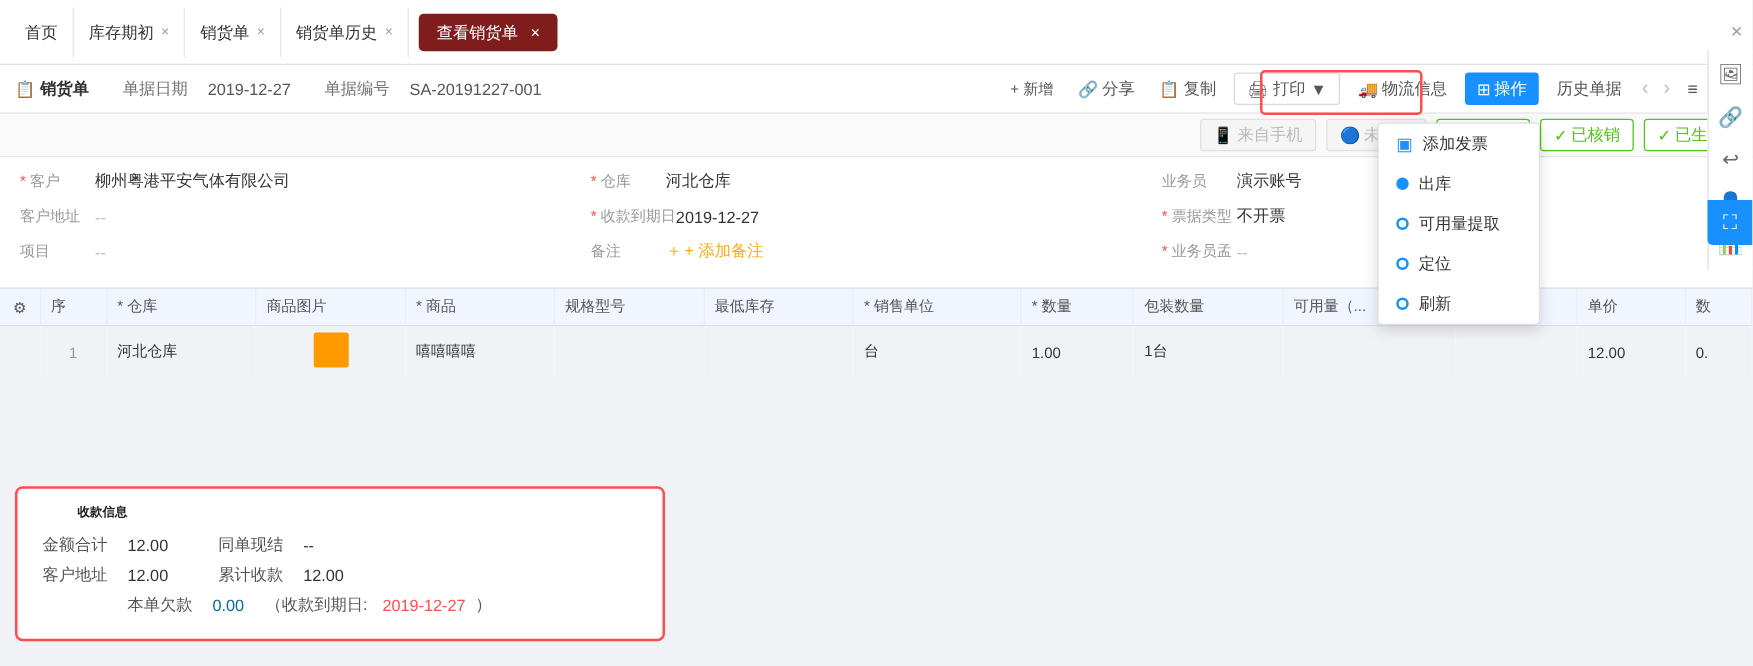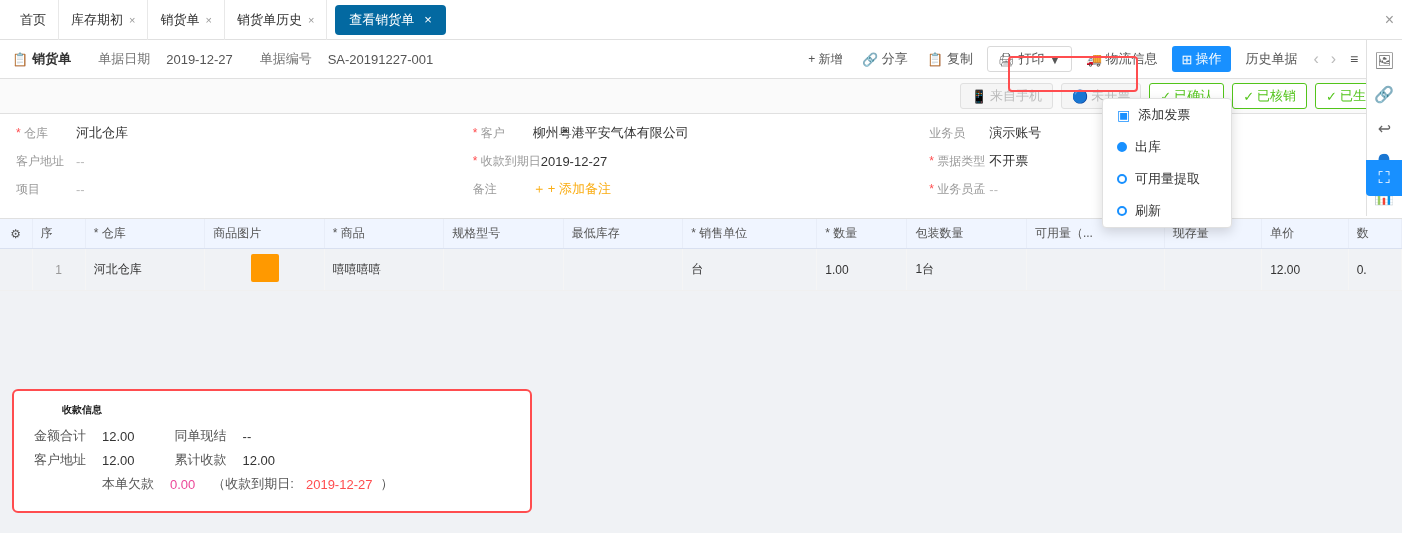--- a/index.html
+++ b/index.html
@@ -1,29 +1,29 @@
 <!DOCTYPE html>
 <html><head>
   <meta charset="utf-8">
   <style>
     * { box-sizing: border-box; margin: 0; padding: 0; font-family: 'Microsoft YaHei', Arial, sans-serif; font-size: 13px; }
     body { background: #f0f2f5; width: 1402px; height: 533px; overflow: hidden; position: relative; }
 
     
     .tab-bar {
       display: flex; align-items: center; background: #fff; border-bottom: 1px solid #e0e0e0;
-      height: 40px; padding: 0 8px; position: relative;
+      height: 52px; padding: 0 8px; position: relative;
     }
     .tab-item {
       display: flex; align-items: center; padding: 0 12px; height: 40px; cursor: pointer;
       color: #333; font-size: 13px; border-right: 1px solid #e8e8e8;
     }
     .tab-item .tab-close { margin-left: 6px; color: #999; font-size: 11px; cursor: pointer; }
     .tab-btn-green {
-      background: #0369a1; color: #fff; padding: 6px 14px; border-radius: 4px;
+      background: #7f1d1d; color: #fff; padding: 6px 14px; border-radius: 4px;
       margin-left: 8px; cursor: pointer; display: flex; align-items: center; gap: 4px;
     }
     .tab-btn-green .tab-close { color: #fff; margin-left: 6px; }
     .tab-bar-close {
       position: absolute; right: 8px; top: 50%; transform: translateY(-50%);
       color: #999; font-size: 16px; cursor: pointer;
     }
 
     
     .doc-header {
@@ -98,21 +98,21 @@
     .payment-info-box {
       position: absolute; left: 12px; bottom: 20px;
       border: 2px solid #ff4d4f; border-radius: 6px; padding: 12px 20px;
       background: #fff; width: 520px; z-index: 10;
     }
     .payment-title { font-weight: bold; font-size: 10px; margin-bottom: 10px; color: #222; padding-left: 28px; }
     .payment-row { display: flex; align-items: center; margin-bottom: 6px; gap: 40px; }
     .payment-item { display: flex; align-items: center; gap: 8px; }
     .payment-label { color: #555; min-width: 60px; }
     .payment-value { color: #333; font-weight: 500; }
-    .payment-value-red { color: #ec4899; }
+    .payment-value-red { color: #0369a1; }
     .payment-date { color: #ff4d4f; }
 
     
     .dropdown-menu {
       position: absolute; right: 170px; top: 98px;
       background: #fff; border: 1px solid #e0e0e0; border-radius: 4px;
       box-shadow: 0 4px 12px rgba(0,0,0,0.15); min-width: 130px; z-index: 100;
     }
     .dropdown-menu-item {
       display: flex; align-items: center; gap: 8px; padding: 7px 14px;
@@ -235,26 +235,26 @@
   </button>
   <button class="sec-btn btn-status-green" style="border-color:#52c41a;color:#52c41a;">
     <span>✓</span>
     <span>已生效</span>
   </button>
 </div>
 
 <div class="form-area">
   <div class="form-row">
     <div class="form-field">
+      <span class="form-label required">客户</span>
+      <span class="form-value">柳州粤港平安气体有限公司</span>
+    </div>
+    <div class="form-field">
       <span class="form-label required">仓库</span>
       <span class="form-value">河北仓库</span>
-    </div>
-    <div class="form-field">
-      <span class="form-label required">客户</span>
-      <span class="form-value">柳州粤港平安气体有限公司</span>
     </div>
     <div class="form-field">
       <span class="form-label">业务员</span>
       <span class="form-value">演示账号</span>
     </div>
   </div>
   <div class="form-row">
     <div class="form-field">
       <span class="form-label">客户地址</span>
       <span class="form-value form-value-empty">--</span>
@@ -371,20 +371,24 @@
   <div class="dropdown-menu-item">
     <span class="dot dot-blue"></span>
     <span>出库</span>
   </div>
   <div class="dropdown-menu-item">
     <span class="dot dot-blue-outline"></span>
     <span>可用量提取</span>
   </div>
   <div class="dropdown-menu-item">
     <span class="dot dot-blue-outline"></span>
+    <span>定位</span>
+  </div>
+  <div class="dropdown-menu-item">
+    <span class="dot dot-blue-outline"></span>
     <span>刷新</span>
   </div>
 </div>
 
 <div class="right-sidebar">
   <div class="sidebar-icon-btn">🖼</div>
   <div class="sidebar-icon-btn">🔗</div>
   <div class="sidebar-icon-btn">↩</div>
   <div class="sidebar-icon-btn">👤</div>
   <div class="sidebar-icon-btn">📊</div>

